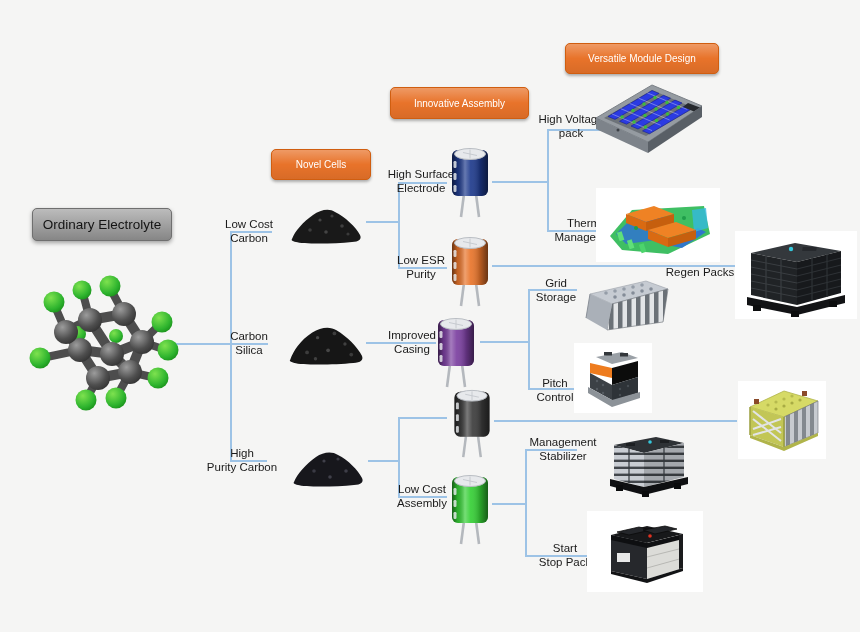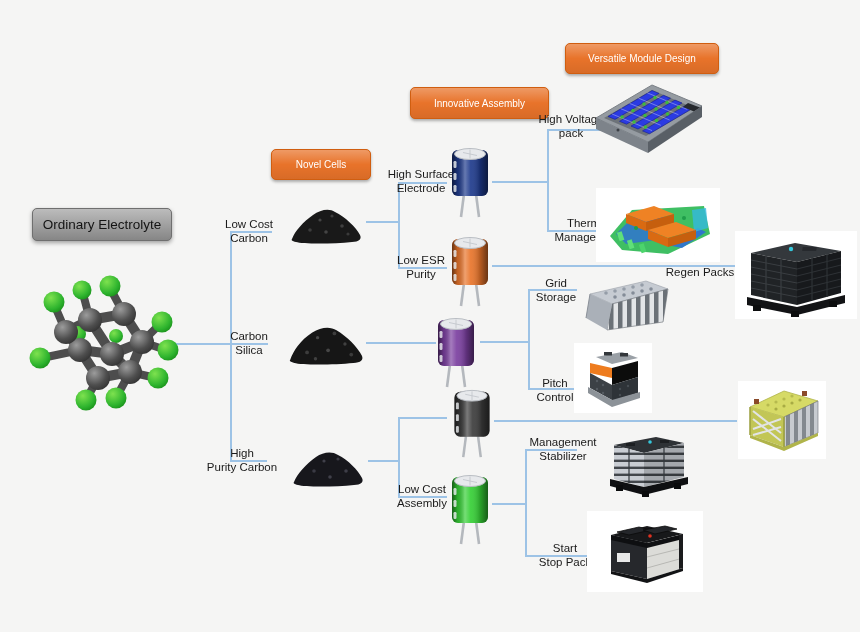--- a/index.html
+++ b/index.html
@@ -56,21 +56,21 @@
       </pattern>
       <pattern id="rowsH" width="10" height="7" patternUnits="userSpaceOnUse">
         <rect width="10" height="7" fill="#c9cdd3"></rect>
           <rect y="4.6" width="10" height="2.4" fill="#43474c"></rect>
       </pattern>
     </defs>
   </svg>
 
   <div class="hbox gray" style="left: 32px; top: 208px; width: 138px; height: 31px; --gbg: #9c9c9c;">Ordinary Electrolyte</div>
   <div class="hbox orange" style="left: 271px; top: 149px; width: 98px; height: 29px; --accent: #e8732a;">Novel Cells</div>
-  <div class="hbox orange" style="left: 390px; top: 87px; width: 137px; height: 30px; margin-left: 20px; --accent: #e8732a;">Innovative Assembly</div>
+  <div class="hbox orange" style="left: 390px; top: 87px; width: 137px; height: 30px; --accent: #e8732a;">Innovative Assembly</div>
   <div class="hbox orange" style="left: 565px; top: 43px; width: 152px; height: 29px; --accent: #e8732a;">Versatile Module Design</div>
 
   <i class="ln h" style="left:166px;top:343px;width:64px"></i>
   <i class="ln v" style="left:230px;top:231px;height:231px"></i>
   <i class="ln h" style="left:230px;top:231px;width:42px"></i>
   <i class="ln h" style="left:230px;top:343px;width:38px"></i>
   <i class="ln h" style="left:230px;top:460px;width:37px"></i>
 
   <i class="ln h" style="left:366px;top:221px;width:32px"></i>
   <i class="ln v" style="left:398px;top:182px;height:86px"></i>
@@ -114,20 +114,24 @@
     <span>High</span>
     <span>Purity Carbon</span>
   </div>
   <div class="nl" style="left:366px;top:167px">
     <span>High Surface</span>
     <span>Electrode</span>
   </div>
   <div class="nl" style="left:366px;top:253px">
     <span>Low ESR</span>
     <span>Purity</span>
+  </div>
+  <div class="nl" style="left:357px;top:328px">
+    <span>Improved</span>
+    <span>Casing</span>
   </div>
   <div class="nl" style="left:367px;top:482px">
     <span>Low Cost</span>
     <span>Assembly</span>
   </div>
   <div class="nl" style="left:516px;top:112px">
     <span>High Voltage</span>
     <span>pack</span>
   </div>
   <div class="nl" style="left:533px;top:216px">

